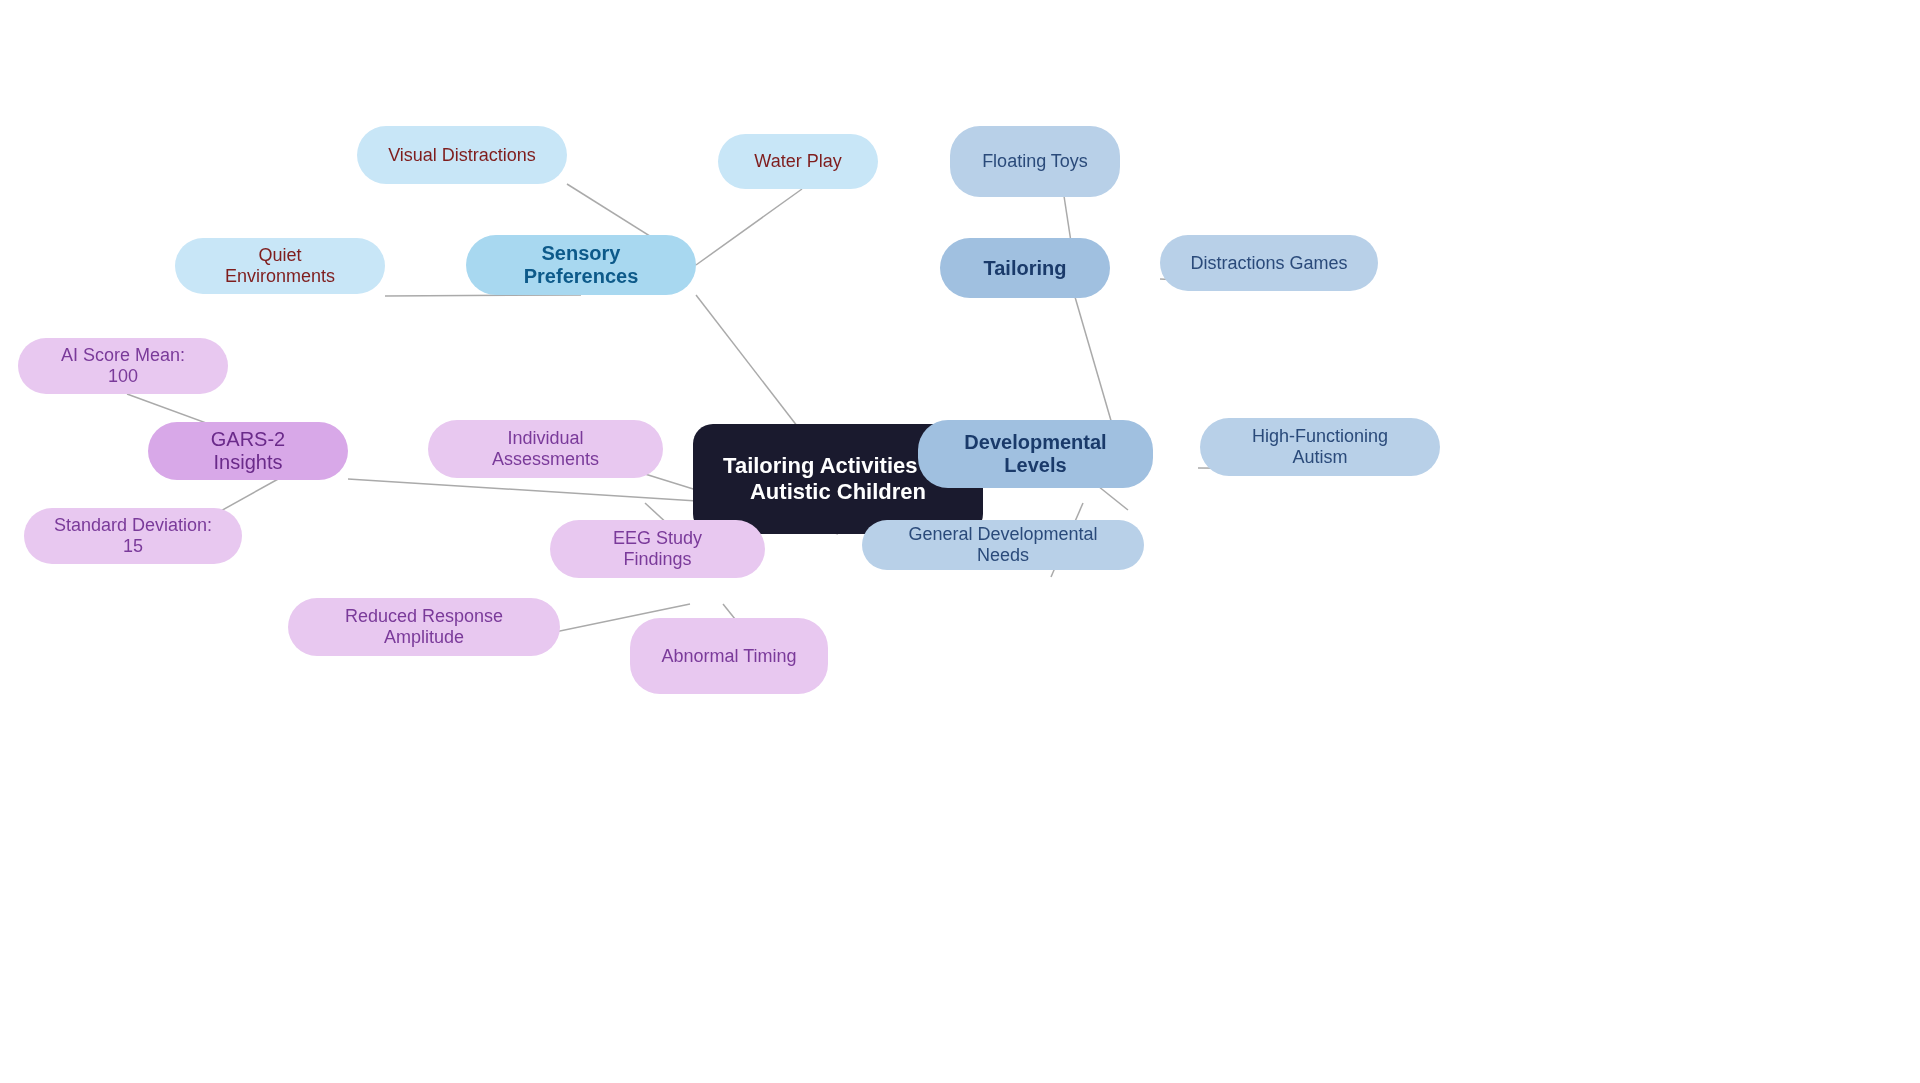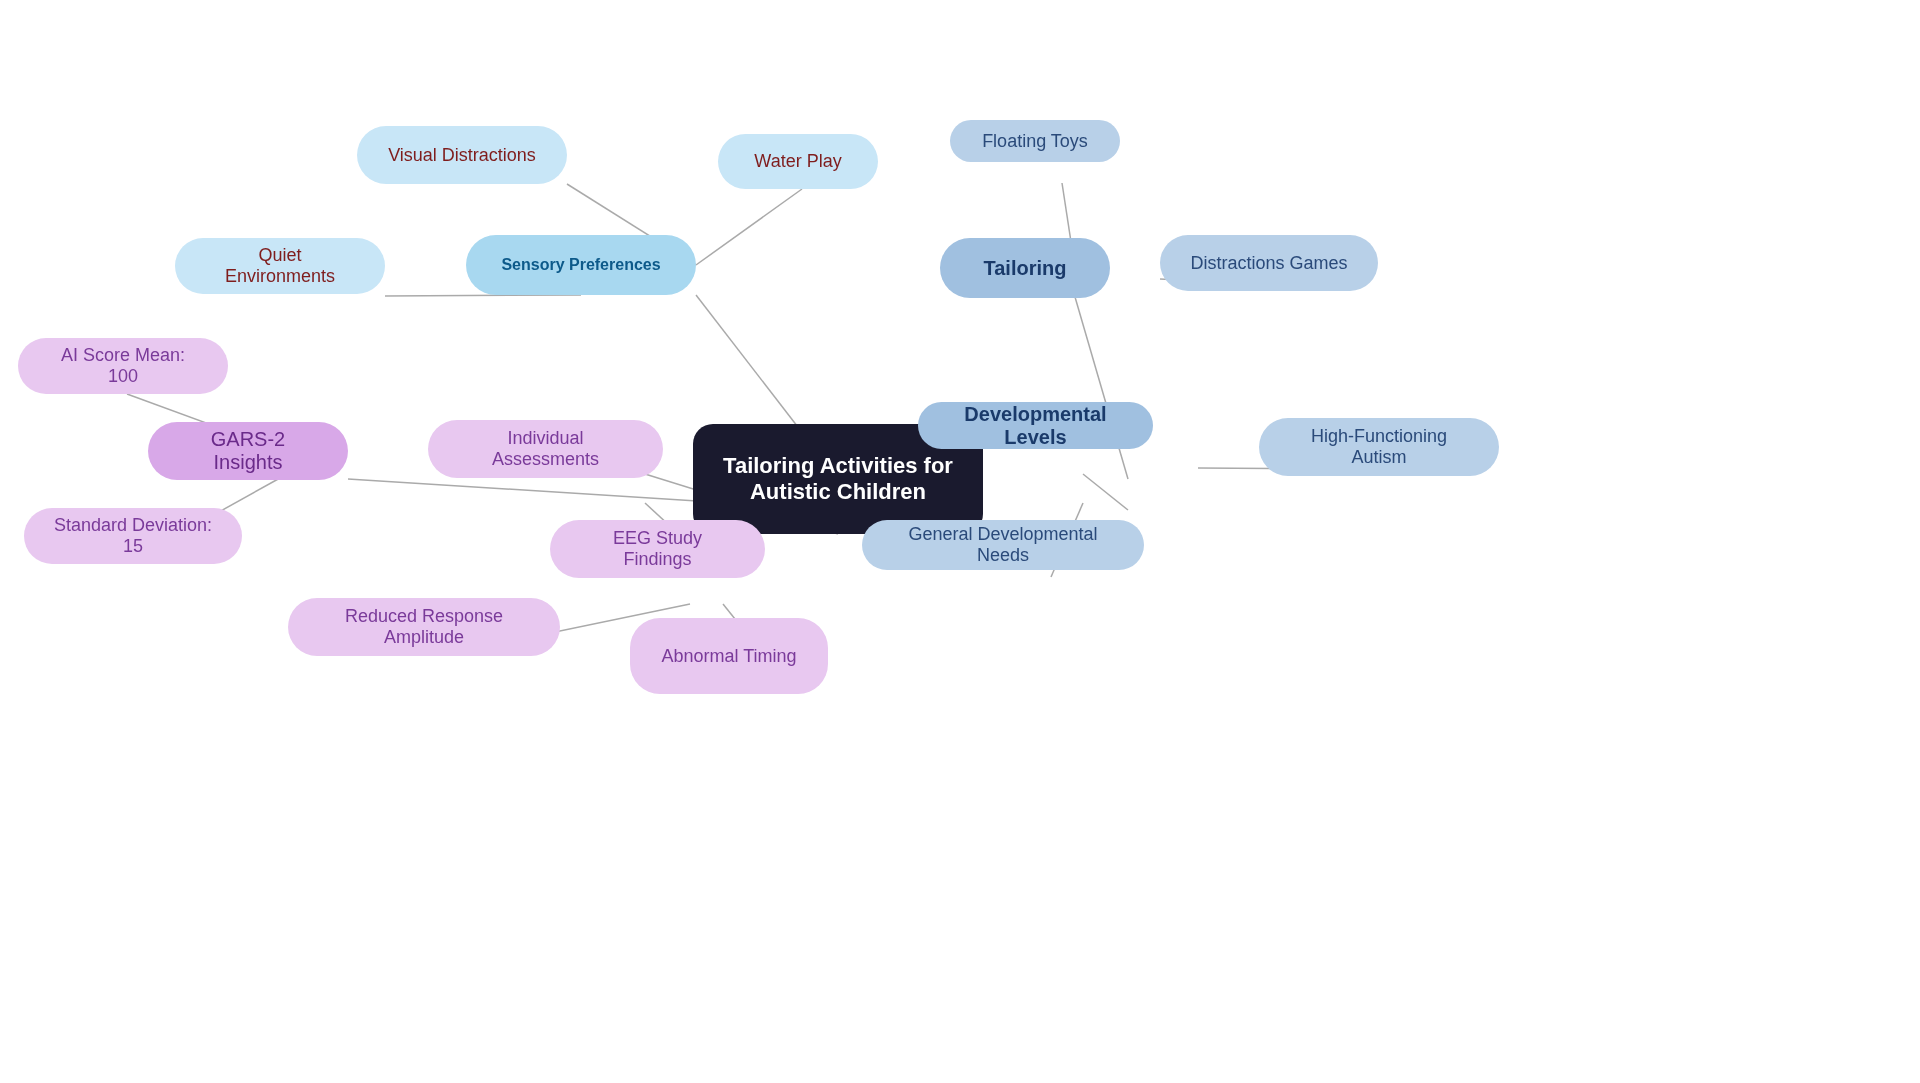--- a/index.html
+++ b/index.html
@@ -48,21 +48,21 @@
     .node-blue {
       background: #c8e6f7;
       color: #7f1d1d;
       border: none;
       padding: 14px 28px;
     }
 
     .node-blue-large {
       background: #a8d8f0;
       color: #0d5a8a;
-      font-size: 16px;
+      font-size: 20px;
       font-weight: 600;
       padding: 16px 32px;
     }
 
     .node-purple {
       background: #e8c8f0;
       color: #7a3a9a;
       border: none;
       padding: 28px 28px;
     }
@@ -128,35 +128,35 @@
 <div class="node node-blue-large" style="left: 466px; top: 235px; width: 230px; height: 60px;">Sensory Preferences</div>
 
 <div class="node node-blue" style="left: 357px; top: 126px; width: 210px; height: 58px;">Visual Distractions</div>
 
 <div class="node node-blue" style="left: 718px; top: 134px; width: 160px; height: 55px;">Water Play</div>
 
 <div class="node node-blue" style="left: 175px; top: 238px; width: 210px; height: 56px;">Quiet Environments</div>
 
 <div class="node node-blue-dark-large" style="left: 940px; top: 238px; width: 170px; height: 60px;">Tailoring</div>
 
-<div class="node node-blue-dark" style="left: 950px; top: 120px; width: 170px; height: 42px;">Floating Toys</div>
+<div class="node node-blue-dark" style="left: 950px; top: 126px; width: 170px; height: 71px;">Floating Toys</div>
 
 <div class="node node-blue-dark" style="left: 1160px; top: 235px; width: 218px; height: 56px;">Distractions Games</div>
 
 <div class="node node-purple" style="left: 428px; top: 420px; width: 235px; height: 58px;">Individual Assessments</div>
 
 <div class="node node-purple-large" style="left: 148px; top: 422px; width: 200px; height: 58px;">GARS-2 Insights</div>
 
 <div class="node node-purple" style="left: 18px; top: 338px; width: 210px; height: 56px;">AI Score Mean: 100</div>
 
 <div class="node node-purple" style="left: 24px; top: 508px; width: 218px; height: 56px;">Standard Deviation: 15</div>
 
 <div class="node node-purple" style="left: 550px; top: 520px; width: 215px; height: 58px;">EEG Study Findings</div>
 
 <div class="node node-purple" style="left: 288px; top: 598px; width: 272px; height: 58px;">Reduced Response Amplitude</div>
 
 <div class="node node-purple" style="left: 630px; top: 618px; width: 198px; height: 76px;">Abnormal Timing</div>
 
-<div class="node node-blue-dark-large" style="left: 918px; top: 402px; width: 235px; height: 47px; text-align: center;">Developmental Levels</div>
+<div class="node node-blue-dark-large" style="left: 918px; top: 420px; width: 235px; height: 68px; text-align: center;">Developmental Levels</div>
 
-<div class="node node-blue-dark" style="left: 1259px; top: 418px; width: 240px; height: 58px;">High-Functioning Autism</div>
+<div class="node node-blue-dark" style="left: 1200px; top: 418px; width: 240px; height: 58px;">High-Functioning Autism</div>
 
 <div class="node node-blue-dark" style="left: 862px; top: 520px; width: 282px; height: 50px;">General Developmental Needs</div>
 
 </body></html>

